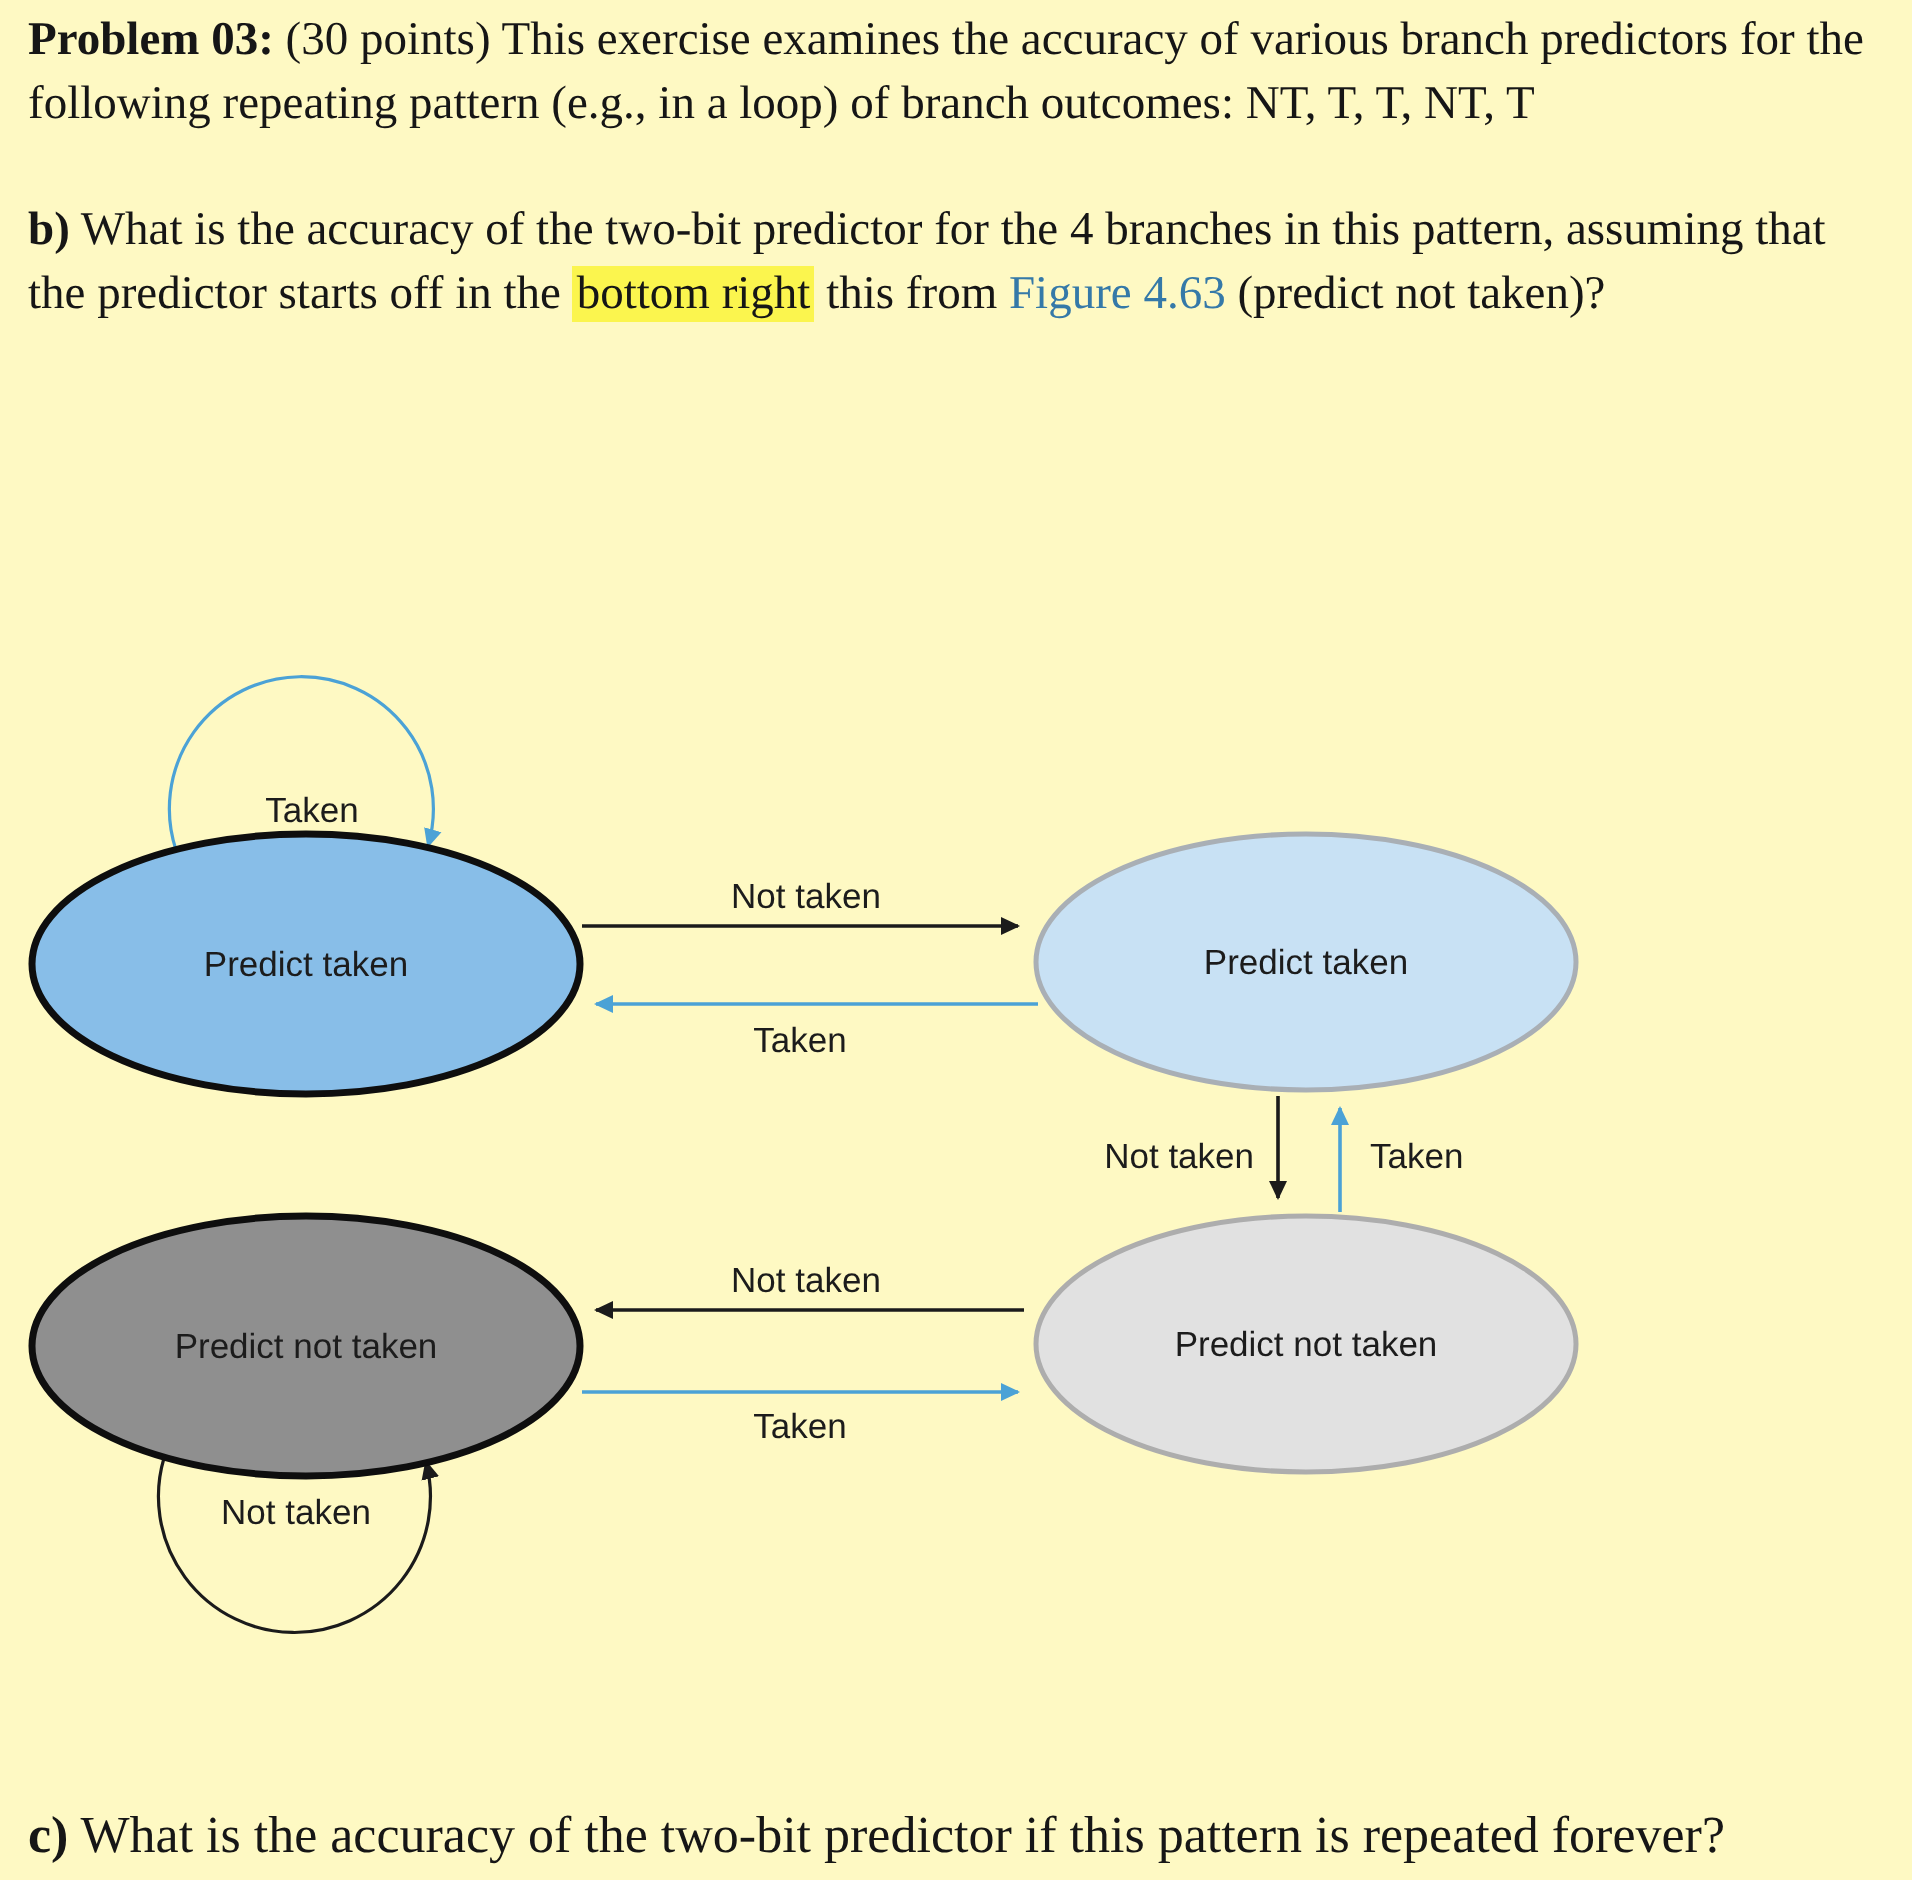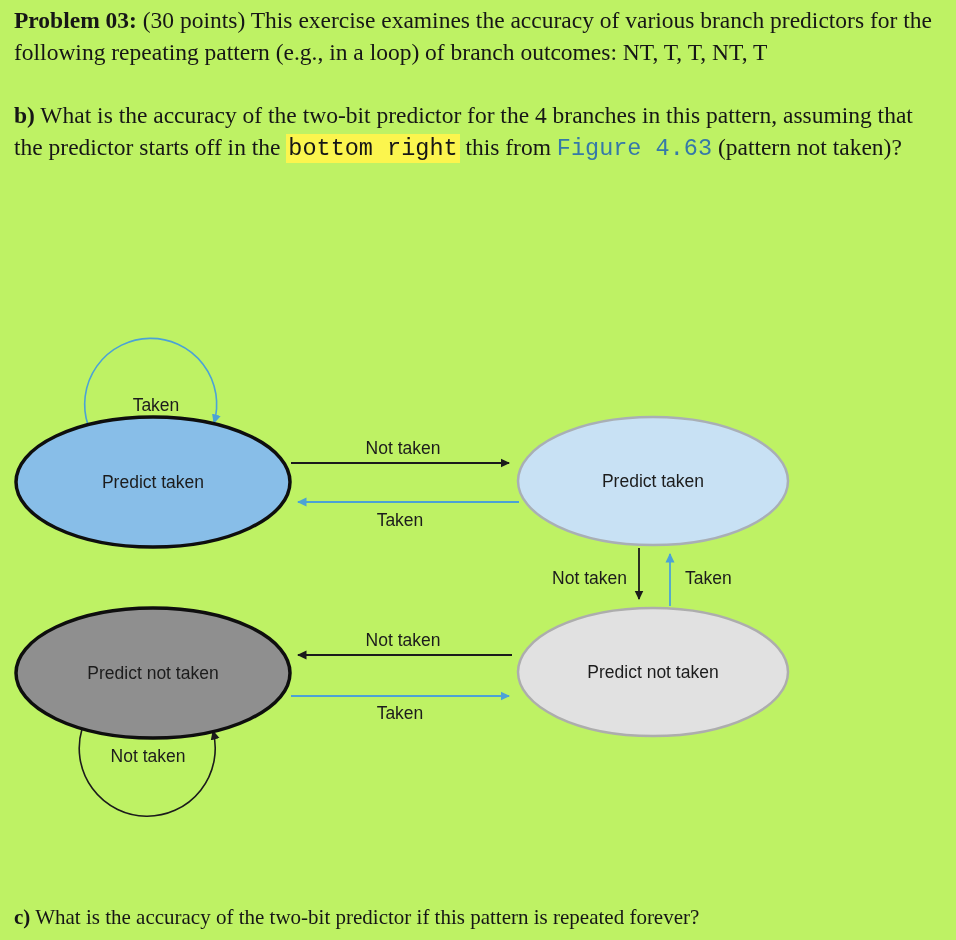--- a/index.html
+++ b/index.html
@@ -4,79 +4,77 @@
 <style>
   html, body {
     margin: 0;
     padding: 0;
     background: #ffffff;
   }
   .page {
     position: relative;
     width: 956px;
     height: 940px;
-    background: #bef264;
+    background: #fef9c3;
     overflow: hidden;
     font-family: "Liberation Serif", serif;
     color: #161616;
   }
   .text-col {
     position: absolute;
     left: 14px;
     top: 5px;
     width: 922px;
   }
   .text-col p {
     font-size: 23.5px;
     line-height: 31.7px;
     margin: 0 0 31.7px 0;
   }
   .text-col b, .part-c b { font-weight: bold; }
   mark.hl {
     background: #FBF54E;
     color: inherit;
     padding: 1px 2px;
-    font-family: Liberation Mono, monospace;
   }
   .figref {
     color: #3579A8;
     text-decoration: none;
     cursor: pointer;
-    font-family: Liberation Mono, monospace;
   }
   .diagram {
     position: absolute;
     left: 0;
     top: 330px;
   }
   .diagram text {
     font-family: "Liberation Sans", sans-serif;
     font-size: 17.5px;
     fill: #1c1c1c;
   }
   .part-c {
     position: absolute;
     left: 14px;
     top: 902px;
     width: 930px;
-    font-size: 21px;
+    font-size: 26px;
     line-height: 31.7px;
     margin: 0;
   }
 </style>
 </head>
 <body>
 
 <div class="page">
 
   <div class="text-col">
     <p><b>Problem 03:</b><span> (30 points) This exercise examines the accuracy of various branch predictors for the following repeating pattern (e.g., in a loop) of branch outcomes: NT, T, T, NT, T</span></p>
 
 
-    <p><b>b)</b><span> What is the accuracy of the two-bit predictor for the 4 branches in this pattern, assuming that the predictor starts off in the </span><mark class="hl">bottom right</mark><span> this from </span><a class="figref">Figure 4.63</a><span> (pattern not taken)?</span></p>
+    <p><b>b)</b><span> What is the accuracy of the two-bit predictor for the 4 branches in this pattern, assuming that the predictor starts off in the </span><mark class="hl">bottom right</mark><span> this from </span><a class="figref">Figure 4.63</a><span> (predict not taken)?</span></p>
   </div>
 
   <svg class="diagram" width="956" height="500" viewBox="0 0 956 500">
     <defs>
       <marker id="mk-black" viewBox="0 0 10 10" refX="8.5" refY="5" markerWidth="10" markerHeight="10" orient="auto" markerUnits="userSpaceOnUse">
         <path d="M0,0.5 L9.5,5 L0,9.5 Z" fill="#1B1B1B"></path>
       </marker>
       <marker id="mk-blue" viewBox="0 0 10 10" refX="8.5" refY="5" markerWidth="10" markerHeight="10" orient="auto" markerUnits="userSpaceOnUse">
         <path d="M0,0.5 L9.5,5 L0,9.5 Z" fill="#4BA2D6"></path>
       </marker>

